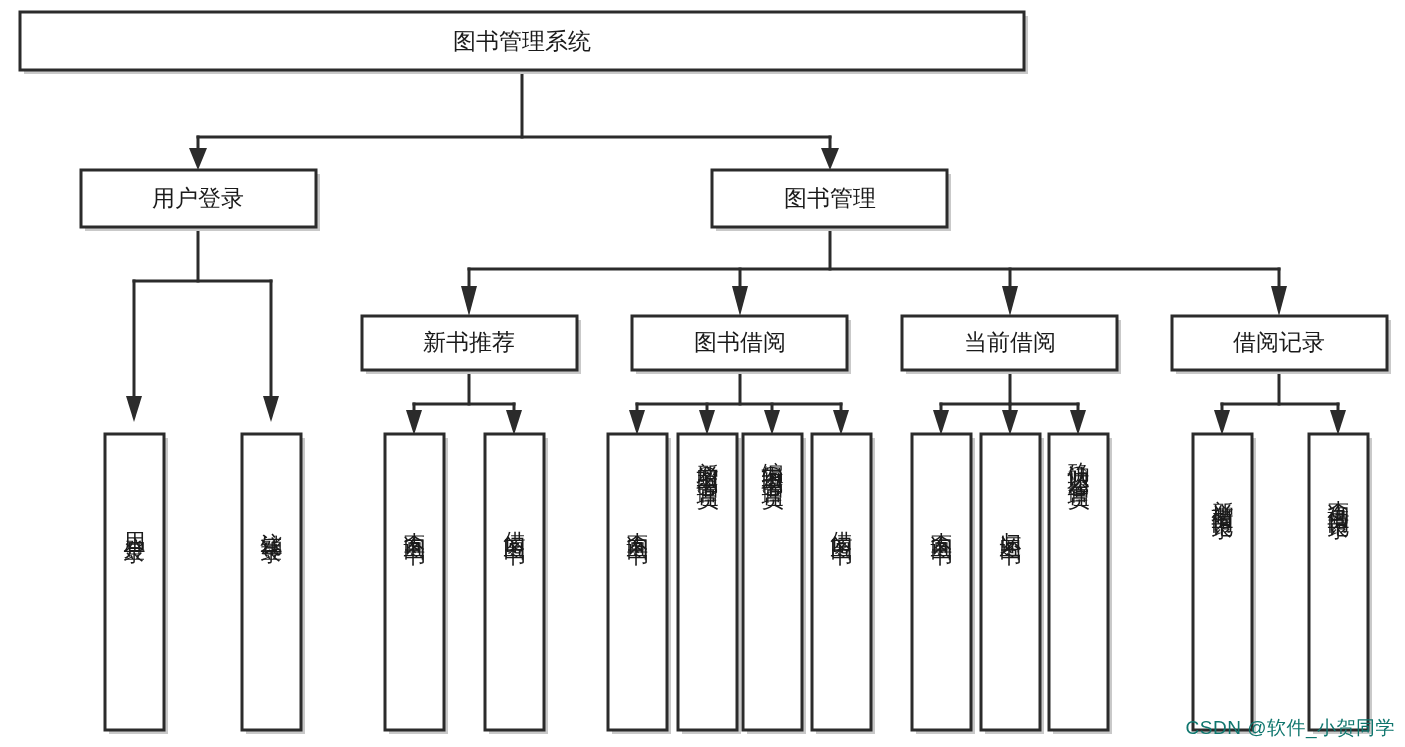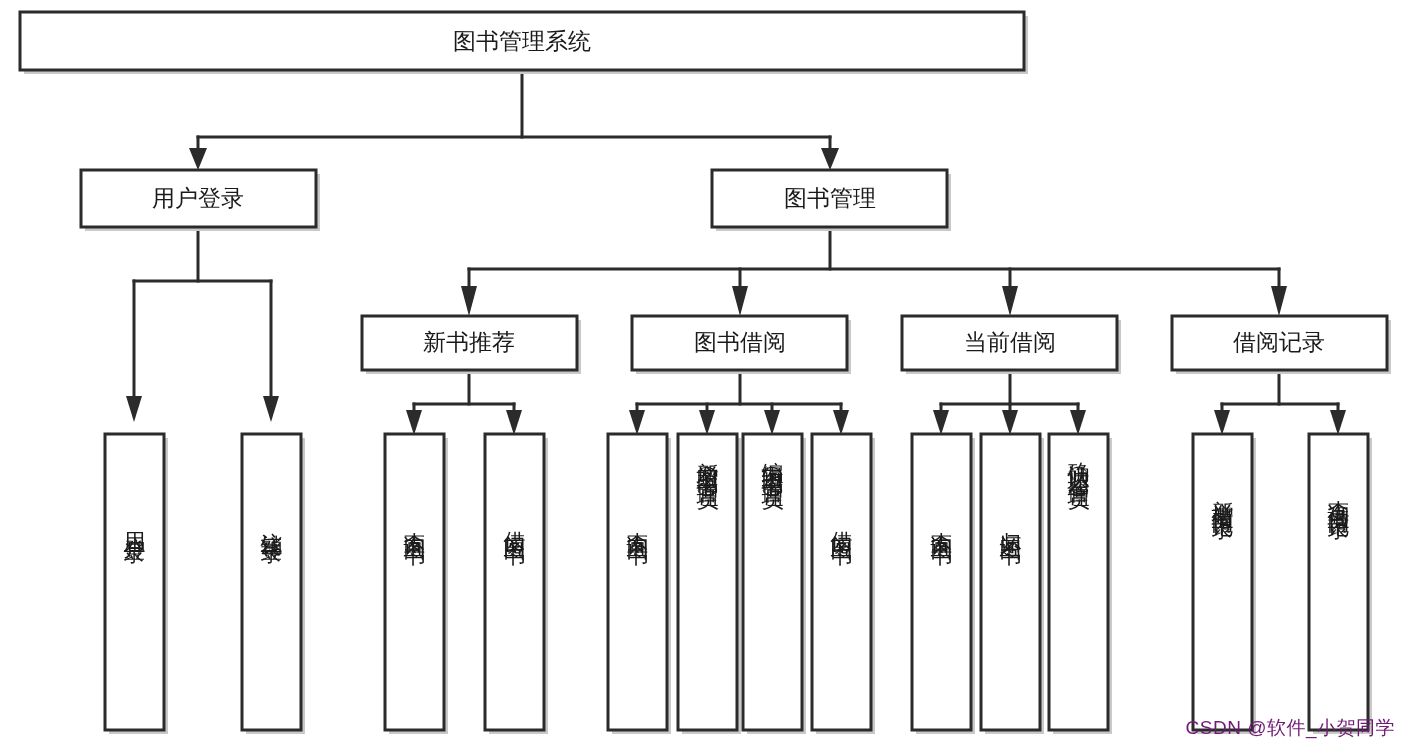--- a/index.html
+++ b/index.html
@@ -68,21 +68,21 @@
     color: #1a1a1a;
     letter-spacing: 4px;
     white-space: nowrap;
   }
   .watermark {
     position: absolute;
     right: 10px;
     bottom: 6px;
     font-family: "Liberation Sans", "DejaVu Sans", sans-serif;
     font-size: 19px;
-    color: #701a75;
+    color: #0f766e;
     letter-spacing: 0.5px;
     white-space: nowrap;
     pointer-events: none;
   }
 </style>
 </head>
 <body>
 
 <div id="diagram-root">
 

